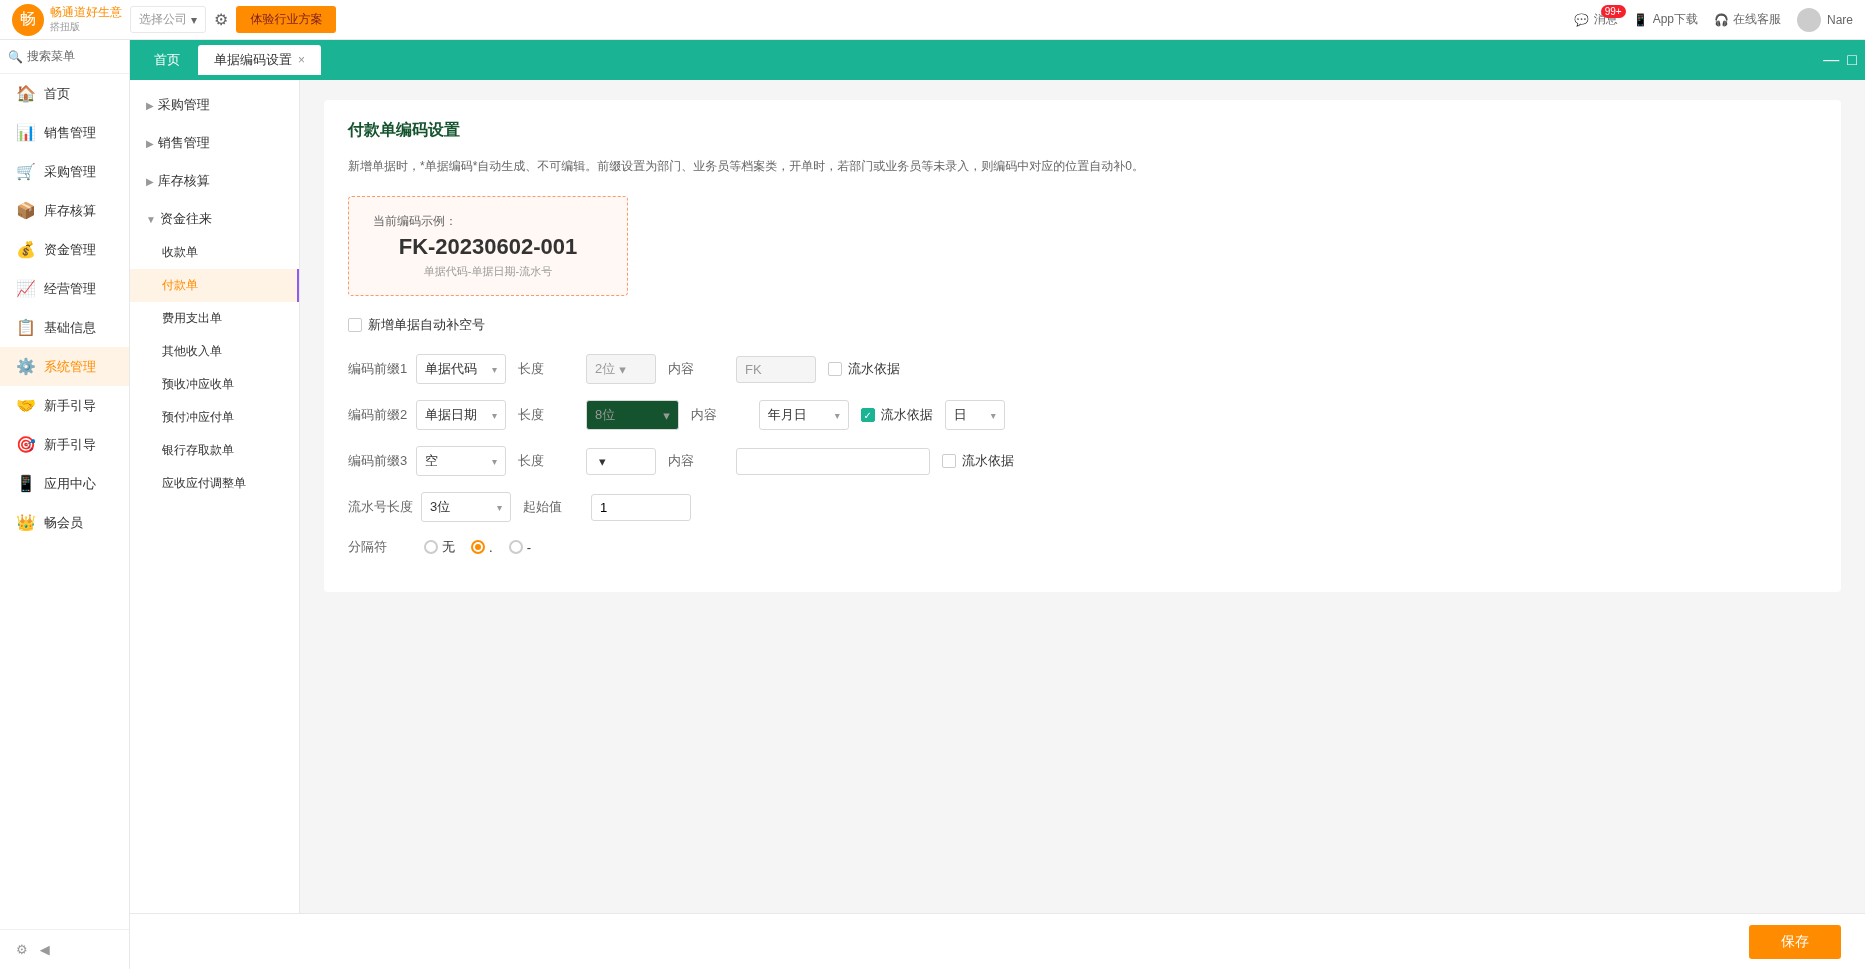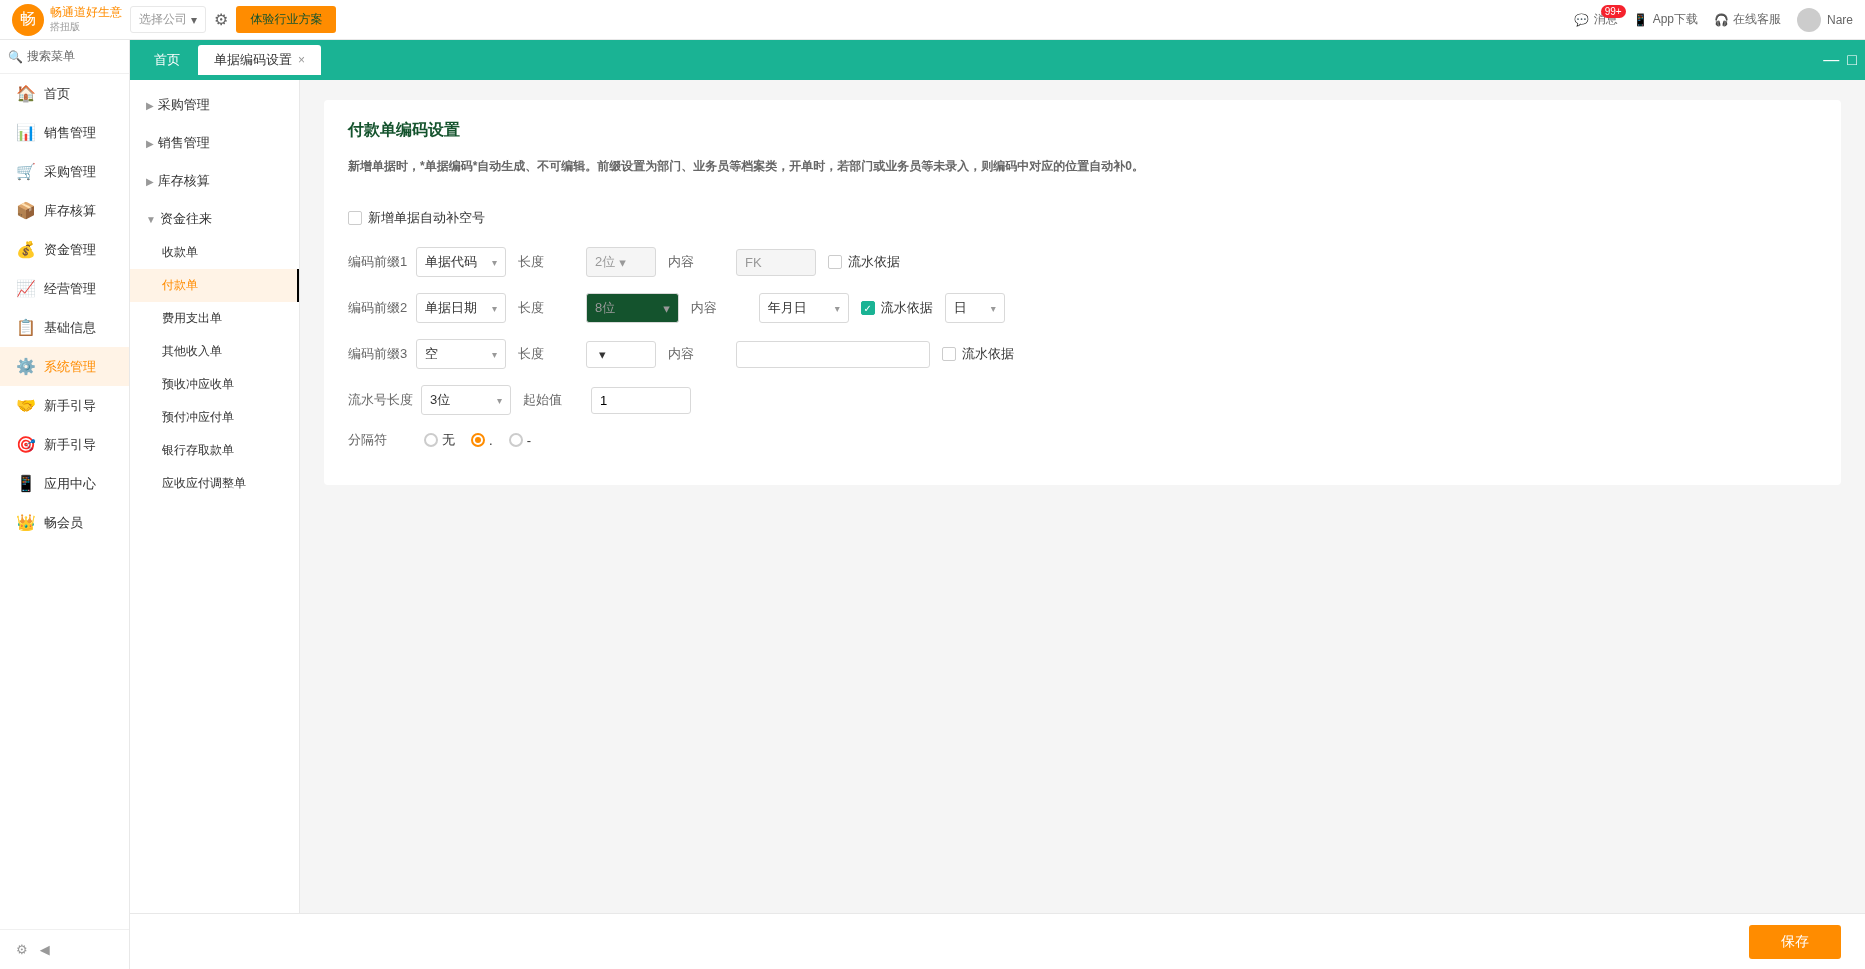--- a/index.html
+++ b/index.html
@@ -7,21 +7,21 @@
 
     
     .top-bar { height: 40px; background: #fff; border-bottom: 1px solid #e8e8e8; display: flex; align-items: center; padding: 0 12px; gap: 8px; flex-shrink: 0; }
     .top-bar-logo { display: flex; align-items: center; gap: 6px; }
     .top-bar-logo .logo-icon { width: 32px; height: 32px; background: #ff8c00; border-radius: 50%; display: flex; align-items: center; justify-content: center; color: white; font-size: 16px; }
     .top-bar-logo .logo-text { color: #ff8c00; font-size: 12px; line-height: 1.2; }
     .top-bar-logo .logo-sub { color: #999; font-size: 10px; }
     .top-bar-center { flex: 1; display: flex; align-items: center; gap: 8px; }
     .top-bar-dropdown { display: flex; align-items: center; gap: 4px; cursor: pointer; color: #666; padding: 4px 8px; border: 1px solid #e8e8e8; border-radius: 3px; font-size: 12px; }
     .top-bar-gear { color: #666; cursor: pointer; font-size: 16px; }
-    .top-bar-btn { background: #ff8c00; color: #14532d; border: none; padding: 5px 14px; border-radius: 3px; cursor: pointer; font-size: 12px; }
+    .top-bar-btn { background: #ff8c00; color: #7f1d1d; border: none; padding: 5px 14px; border-radius: 3px; cursor: pointer; font-size: 12px; }
     .top-bar-right { display: flex; align-items: center; gap: 16px; color: #666; font-size: 12px; }
     .top-bar-right .msg-btn { display: flex; align-items: center; gap: 4px; cursor: pointer; position: relative; }
     .badge { background: #f5222d; color: white; font-size: 10px; padding: 1px 4px; border-radius: 8px; position: absolute; top: -6px; right: -8px; }
     .top-bar-right .app-btn, .top-bar-right .service-btn { display: flex; align-items: center; gap: 4px; cursor: pointer; }
     .user-avatar { width: 24px; height: 24px; background: #ccc; border-radius: 50%; }
 
     
     .main-layout { display: flex; flex: 1; overflow: hidden; }
 
     
@@ -43,38 +43,38 @@
     .tab-close { color: #999; font-size: 12px; cursor: pointer; }
     .tab-actions { margin-left: auto; display: flex; align-items: center; gap: 8px; }
     .tab-actions span { color: white; cursor: pointer; font-size: 16px; }
 
     
     .sub-nav { width: 170px; background: #fff; border-right: 1px solid #e8e8e8; padding: 8px 0; overflow-y: auto; flex-shrink: 0; }
     .sub-nav-group { margin-bottom: 4px; }
     .sub-nav-group-title { display: flex; align-items: center; gap: 4px; padding: 8px 16px; cursor: pointer; color: #333; font-size: 13px; }
     .sub-nav-group-title .arrow { font-size: 10px; color: #999; }
     .sub-nav-item { padding: 8px 16px 8px 32px; cursor: pointer; color: #333; font-size: 12px; }
-    .sub-nav-item.active { background: #fff3e6; color: #ff8c00; border-right: 2px solid #000000; }
+    .sub-nav-item.active { background: #fff3e6; color: #ff8c00; border-right: 2px solid #8b5cf6; }
 
     
     .page-content { flex: 1; display: flex; overflow: hidden; }
     .page-main { flex: 1; padding: 20px 24px; overflow-y: auto; background: #f5f5f5; }
 
     
     .form-section { background: #fff; padding: 20px 24px; border-radius: 4px; }
     .form-title { font-size: 16px; font-weight: bold; margin-bottom: 16px; color: #14532d; }
     .encoding-method { display: flex; align-items: center; gap: 16px; padding: 10px 0; border-bottom: 1px solid #f0f0f0; margin-bottom: 16px; }
     .encoding-label { color: #666; font-size: 13px; }
     .radio-group { display: flex; align-items: center; gap: 16px; }
     .radio-item { display: flex; align-items: center; gap: 4px; cursor: pointer; font-size: 13px; }
     .radio-dot { width: 14px; height: 14px; border-radius: 50%; border: 2px solid #ccc; display: flex; align-items: center; justify-content: center; }
     .radio-dot.checked { border-color: #ff8c00; }
     .radio-dot.checked::after { content: ''; width: 6px; height: 6px; border-radius: 50%; background: #ff8c00; }
 
-    .hint-text { color: #666; font-size: 12px; margin-bottom: 33px; line-height: 1.6; font-weight: bold; }
+    .hint-text { color: #666; font-size: 12px; margin-bottom: 20px; line-height: 1.6; }
 
     .code-preview { border: 1px dashed #ff9966; background: #fff8f5; border-radius: 4px; padding: 16px 24px; display: inline-block; margin-bottom: 20px; min-width: 280px; }
     .code-preview-label { font-size: 12px; color: #666; margin-bottom: 4px; }
     .code-preview-value { font-size: 22px; font-weight: bold; color: #333; text-align: center; }
     .code-preview-desc { font-size: 11px; color: #999; text-align: center; margin-top: 4px; }
 
     .auto-fill-row { display: flex; align-items: center; gap: 6px; margin-bottom: 20px; font-size: 13px; color: #333; }
     .checkbox { width: 14px; height: 14px; border: 1px solid #ccc; border-radius: 2px; display: inline-flex; align-items: center; justify-content: center; cursor: pointer; }
     .checkbox.checked { background: #1ab394; border-color: #1ab394; color: white; font-size: 10px; }
 
@@ -266,20 +266,25 @@
       <div class="page-main">
         <div class="form-section">
           <div class="form-title">付款单编码设置</div>
 
           
 
           
           <div class="hint-text">新增单据时，*单据编码*自动生成、不可编辑。前缀设置为部门、业务员等档案类，开单时，若部门或业务员等未录入，则编码中对应的位置自动补0。</div>
 
           
+          <div class="code-preview">
+            <div class="code-preview-label">当前编码示例：</div>
+            <div class="code-preview-value">FK-20230602-001</div>
+            <div class="code-preview-desc">单据代码-单据日期-流水号</div>
+          </div>
 
           
           <div class="auto-fill-row">
             <div class="checkbox"></div>
             <span>新增单据自动补空号</span>
           </div>
 
           
           <div class="form-row">
             <div class="form-field">

